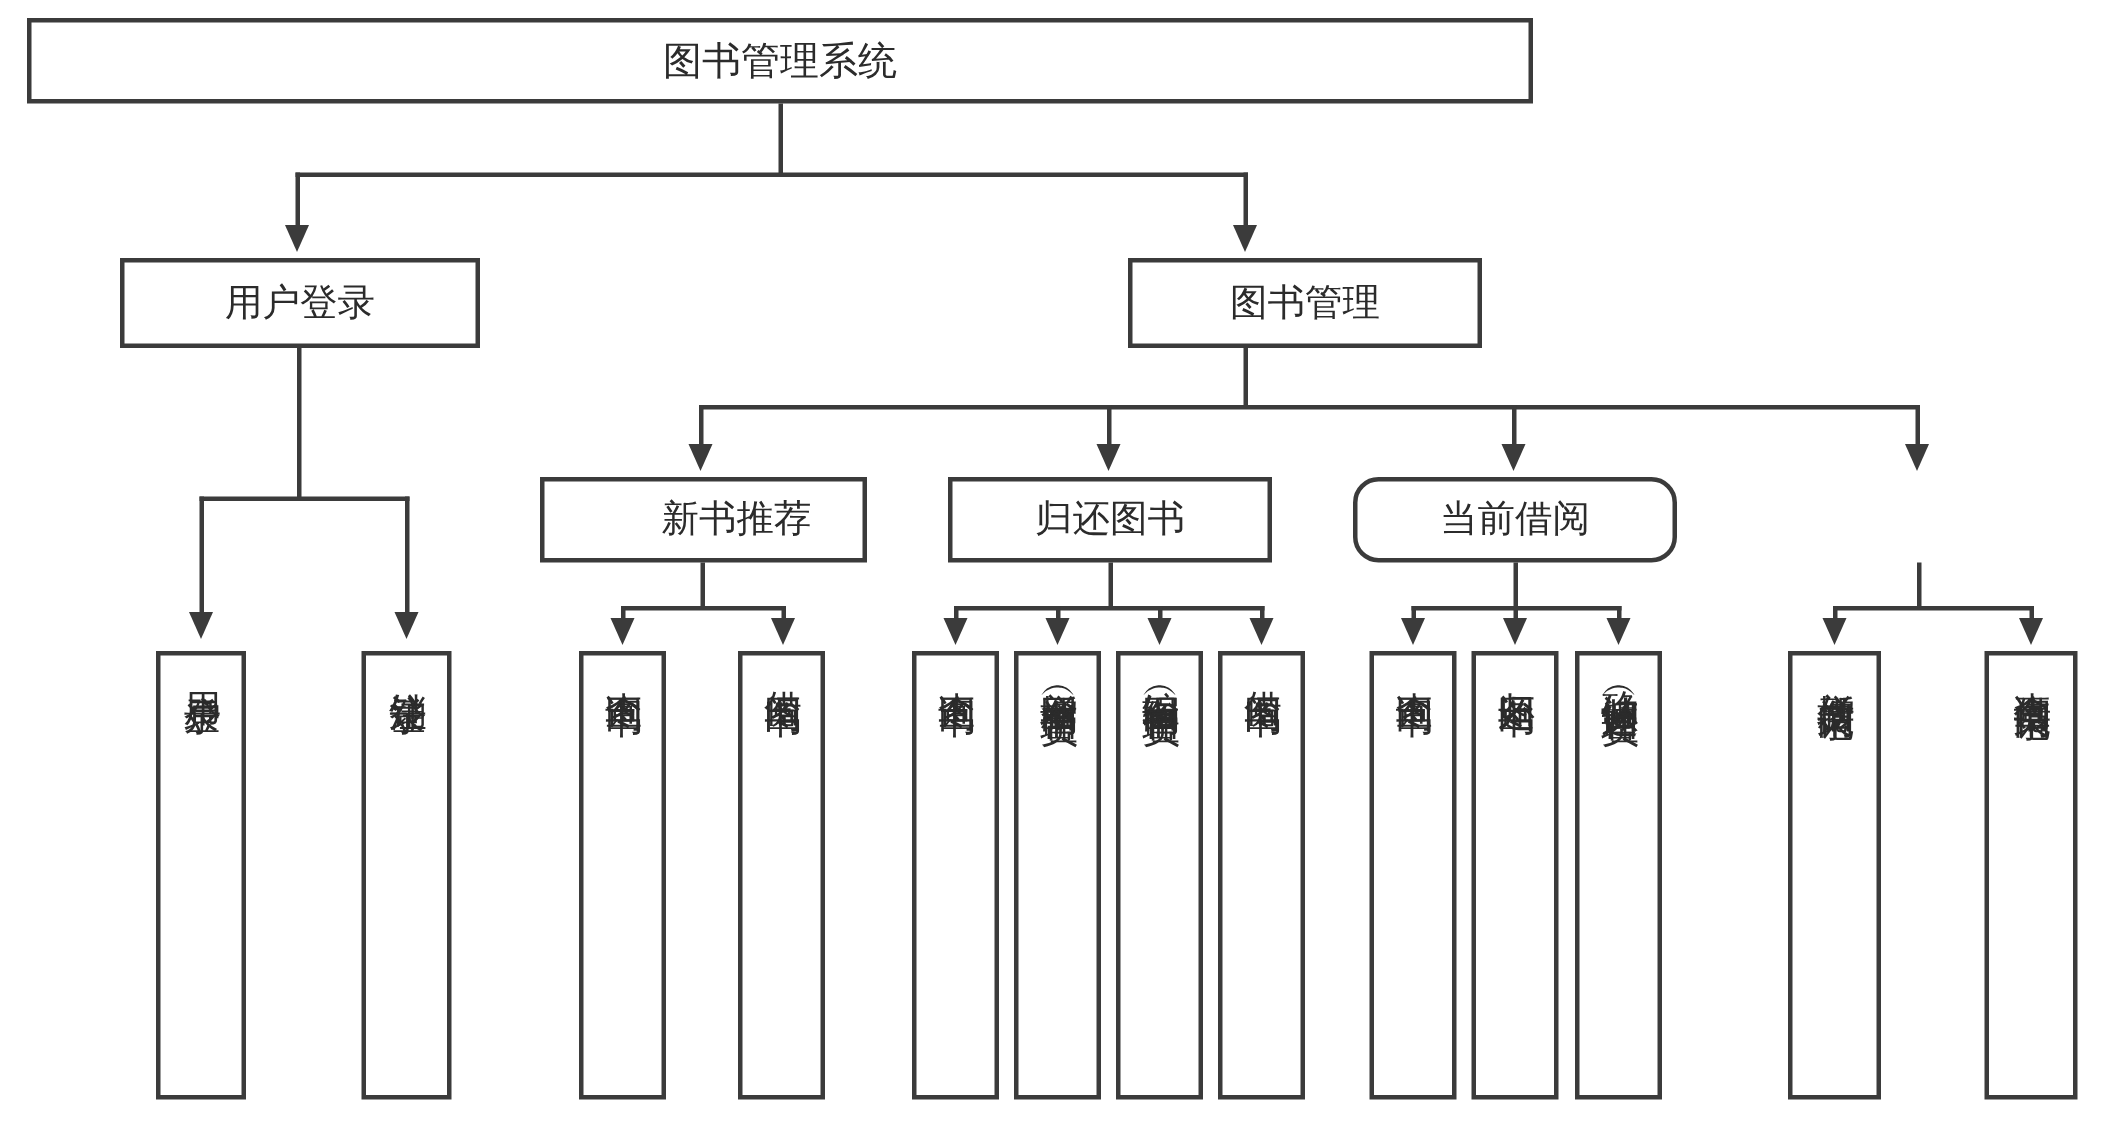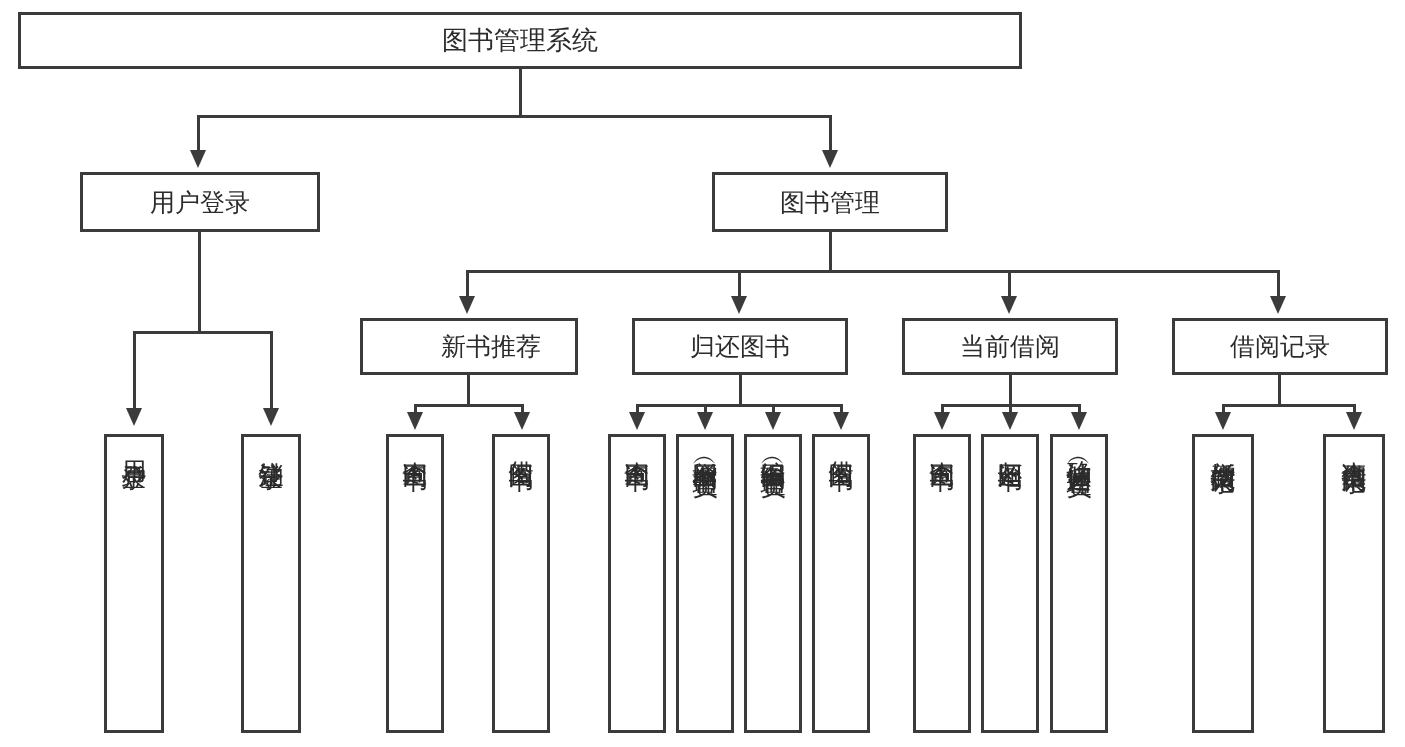--- a/index.html
+++ b/index.html
@@ -92,21 +92,21 @@
   <div class="edge h" style="left:197px; top:115px; width:635px;"></div>
 
   <div class="edge v" style="left:197px; top:115px; height:40px;"></div>
   <div class="arrow" style="left:190px; top:150px;"></div>
   <div class="edge v" style="left:829px; top:115px; height:40px;"></div>
   <div class="arrow" style="left:822px; top:150px;"></div>
 
   <div class="node horiz" style="left:80px; top:172px; width:240px; height:60px;">
     <span class="node-label">用户登录</span>
   </div>
-  <div class="node horiz" style="left:712px; top:172px; width:236px; height:60px;">
+  <div class="node horiz" style="left:752px; top:172px; width:236px; height:60px;">
     <span class="node-label">图书管理</span>
   </div>
 
   <div class="edge v" style="left:198px; top:232px; height:101px;"></div>
   <div class="edge h" style="left:133px; top:331px; width:140px;"></div>
   <div class="edge v" style="left:133px; top:331px; height:83px;"></div>
   <div class="arrow" style="left:126px; top:408px;"></div>
   <div class="edge v" style="left:270px; top:331px; height:83px;"></div>
   <div class="arrow" style="left:263px; top:408px;"></div>
 
@@ -128,25 +128,22 @@
   <div class="arrow" style="left:1001px; top:296px;"></div>
   <div class="edge v" style="left:1277px; top:270px; height:30px;"></div>
   <div class="arrow" style="left:1270px; top:296px;"></div>
 
   <div class="node horiz" style="left:360px; top:318px; width:218px; height:57px;padding-left:44px;">
     <span class="node-label">新书推荐</span>
   </div>
   <div class="node horiz" style="left:632px; top:318px; width:216px; height:57px;">
     <span class="node-label">归还图书</span>
   </div>
-  <div class="node horiz" style="left:902px; top:318px; width:216px; height:57px;">
+  <div class="node horiz" style="left:902px; top:318px; width:216px; height:57px;border-radius:17px;">
     <span class="node-label">当前借阅</span>
-  </div>
-  <div class="node horiz" style="left:1172px; top:318px; width:216px; height:57px;">
-    <span class="node-label">借阅记录</span>
   </div>
 
   <div class="edge v" style="left:467px; top:375px; height:31px;"></div>
   <div class="edge h" style="left:414px; top:404px; width:110px;"></div>
   <div class="edge v" style="left:414px; top:404px; height:12px;"></div>
   <div class="arrow" style="left:407px; top:412px;"></div>
   <div class="edge v" style="left:521px; top:404px; height:12px;"></div>
   <div class="arrow" style="left:514px; top:412px;"></div>
 
   <div class="node vert" style="left:386px; top:434px; width:58px; height:299px;">

